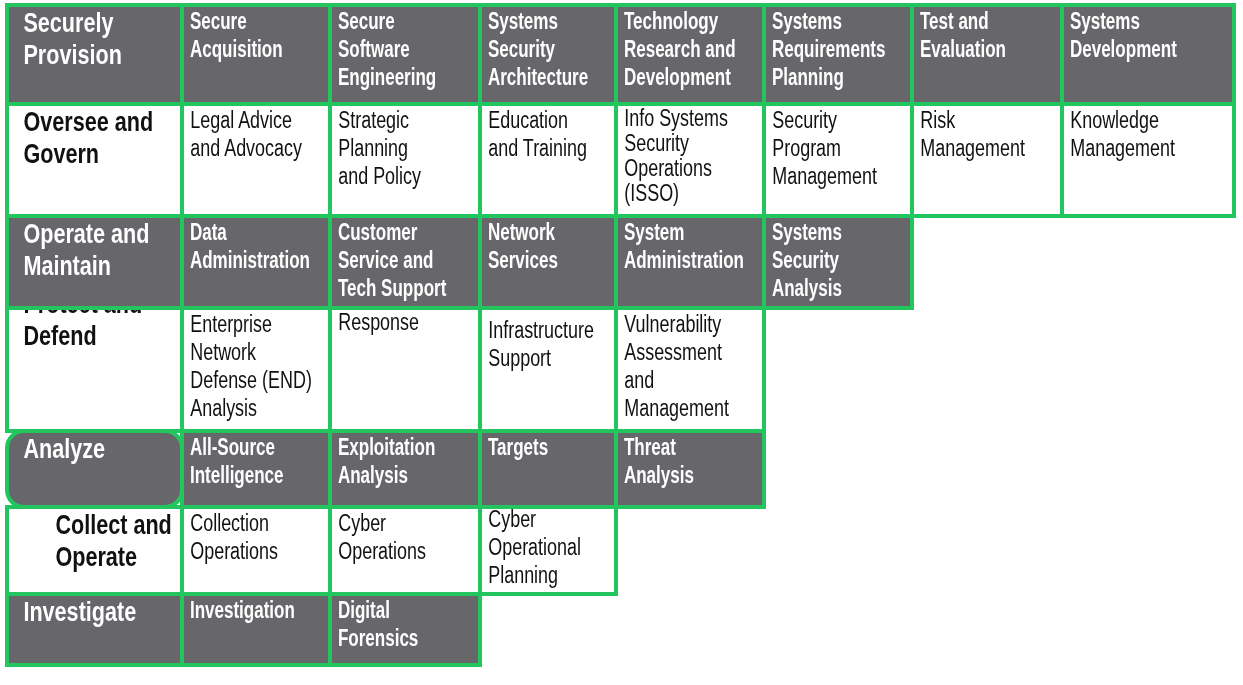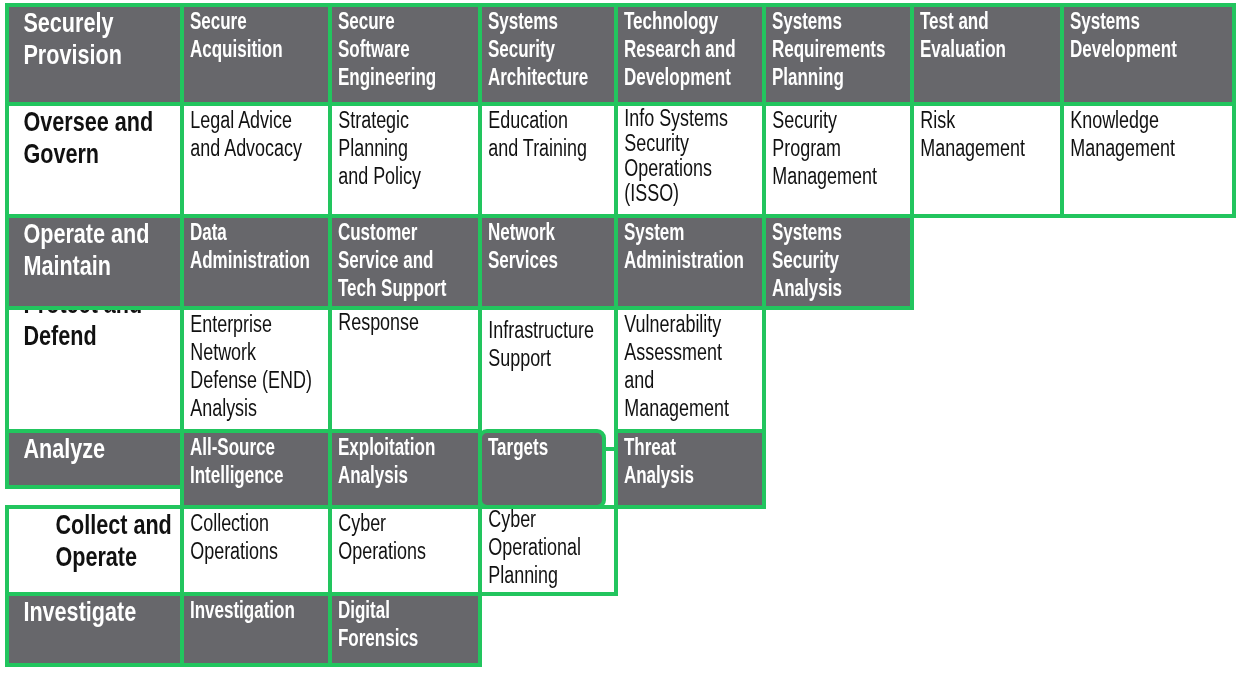--- a/index.html
+++ b/index.html
@@ -216,38 +216,38 @@
   </div>
   <div class="cell sub light" style="left:614px;top:306px;width:152px;height:127px;">
     <span class="txt">
         <span class="line">Vulnerability</span>
         <span class="line">Assessment</span>
         <span class="line">and</span>
         <span class="line">Management</span>
       </span>
   </div>
 
-  <div class="cell cat dark" style="left:5px;top:429px;width:179px;height:60px;">
+  <div class="cell cat dark" style="left:5px;top:429px;width:179px;height:80px;border-radius:19px;">
     <span class="txt">
         <span class="line">Analyze</span>
       </span>
   </div>
   <div class="cell sub dark" style="left:180px;top:429px;width:152px;height:80px;">
     <span class="txt">
         <span class="line">All-Source</span>
         <span class="line">Intelligence</span>
       </span>
   </div>
   <div class="cell sub dark" style="left:328px;top:429px;width:154px;height:80px;">
     <span class="txt">
         <span class="line">Exploitation</span>
         <span class="line">Analysis</span>
       </span>
   </div>
-  <div class="cell sub dark" style="left:478px;top:429px;width:128px;height:80px;border-radius:9px;">
+  <div class="cell sub dark" style="left:478px;top:429px;width:140px;height:80px;">
     <span class="txt">
         <span class="line">Targets</span>
       </span>
   </div>
   <div class="cell sub dark" style="left:614px;top:429px;width:152px;height:80px;">
     <span class="txt">
         <span class="line">Threat</span>
         <span class="line">Analysis</span>
       </span>
   </div>

